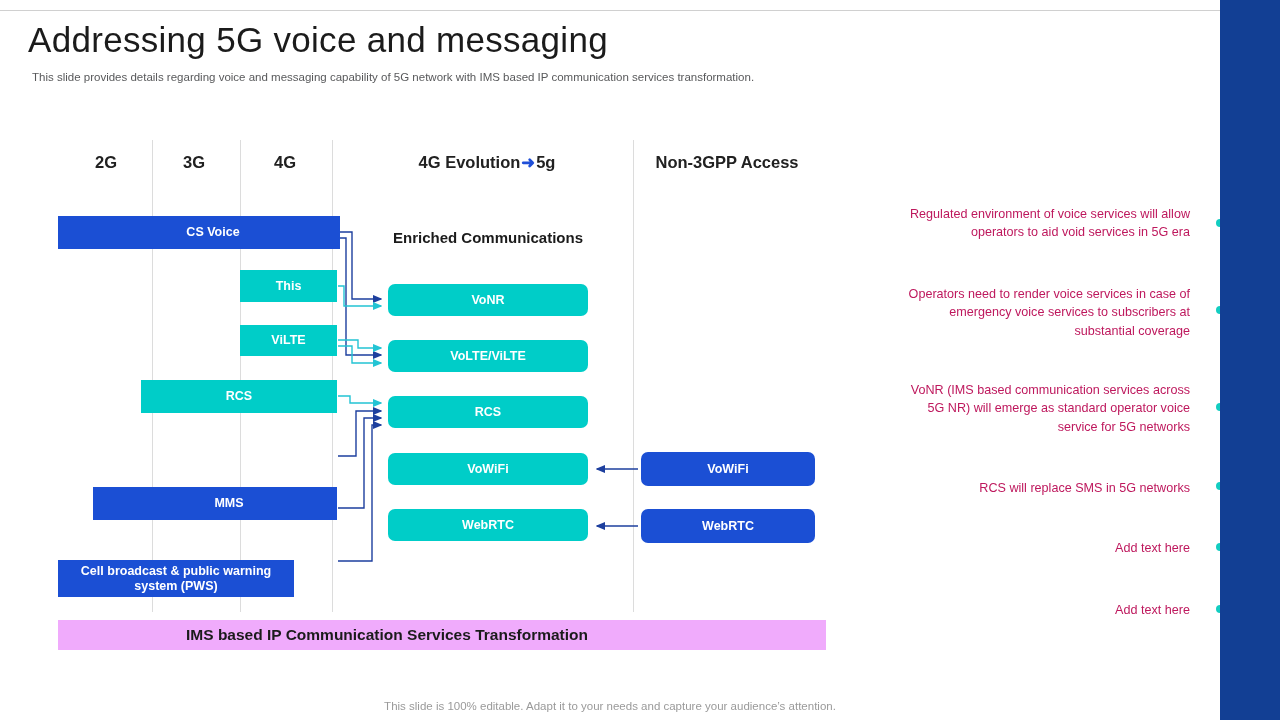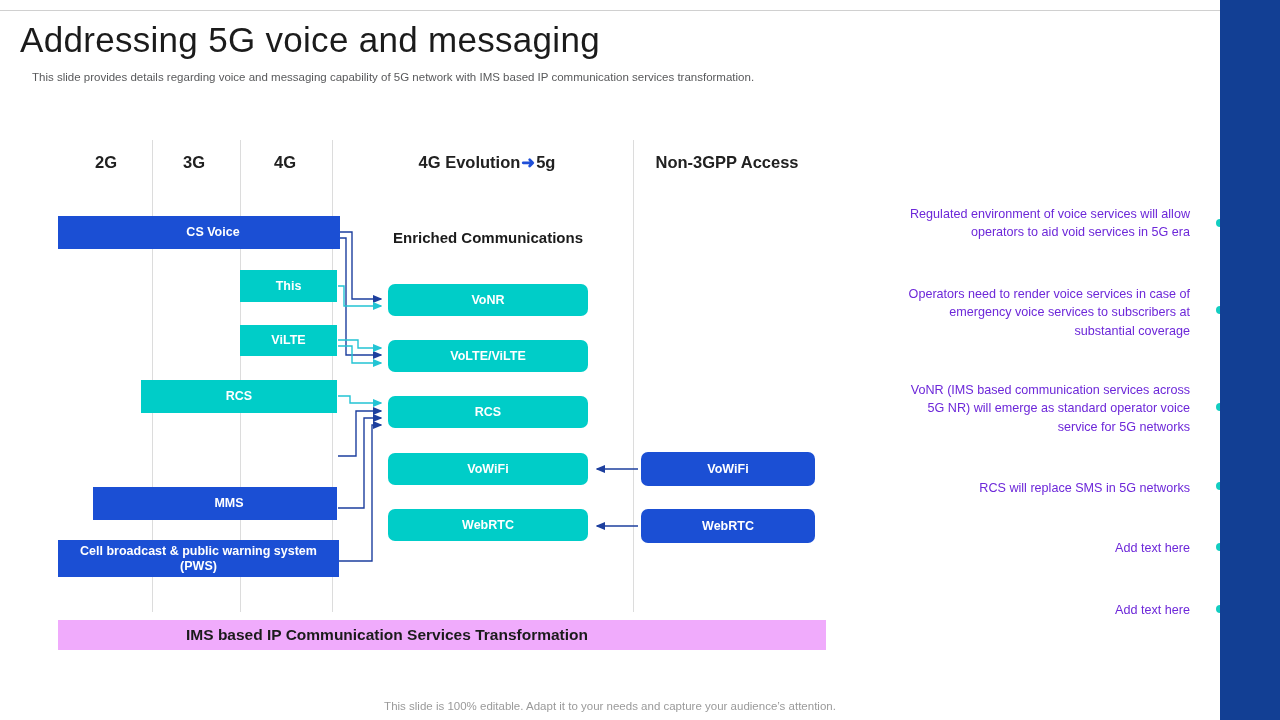--- a/index.html
+++ b/index.html
@@ -16,21 +16,21 @@
     position: absolute; left: 0; top: 10px; width: 1220px; height: 1px;
     background: #d0d0d0;
   }
 
   .right-bar {
     position: absolute; right: 0; top: 0; width: 60px; height: 720px;
     background: #123f94;
   }
 
   .title {
-    position: absolute; left: 20px; top: 20px;
+    position: absolute; left: 28px; top: 20px;
     font-size: 35px; font-weight: 400; color: #1b1b1b;
     letter-spacing: 0.3px; white-space: nowrap;
   }
   .subtitle {
     position: absolute; left: 32px; top: 71px;
     font-size: 11.5px; color: #58595b; white-space: nowrap;
   }
 
   
   .diagram { position: absolute; left: 0; top: 0; width: 900px; height: 720px; }
@@ -79,21 +79,21 @@
   .ims-banner span {
     width: 100%; text-align: center; font-size: 15.5px; font-weight: 700;
     color: #1b1b1b; padding-right: 110px;
   }
 
   svg.connectors { position: absolute; left: 0; top: 0; width: 900px; height: 720px; overflow: visible; }
 
   
   .note {
     position: absolute; right: 90px; width: 290px;
-    text-align: right; font-size: 12.6px; color: #6d28d9; line-height: 1.45;
+    text-align: right; font-size: 12.6px; color: #be185d; line-height: 1.45;
   }
   .dot {
     position: absolute; width: 8px; height: 8px; border-radius: 50%;
     background: #12cdc1; left: 1216px;
   }
 
   .footer {
     position: absolute; left: 0; top: 700px; width: 1220px;
     text-align: center; font-size: 11.5px; color: #9a9a9a;
   }
@@ -156,21 +156,21 @@
 
         <path d="M638,526 L597,526" stroke="#1d3f9e" marker-end="url(#ar-navy)"></path>
       </g>
     </svg>
 
     <div class="bar blue" style="left:58px;top:216px;width:282px;height:33px">CS Voice</div>
     <div class="bar teal" style="left:240px;top:270px;width:97px;height:32px">This</div>
     <div class="bar teal" style="left:240px;top:325px;width:97px;height:31px">ViLTE</div>
     <div class="bar teal" style="left:141px;top:380px;width:196px;height:33px">RCS</div>
     <div class="bar blue" style="left:93px;top:487px;width:244px;height:33px">MMS</div>
-    <div class="bar blue" style="left:58px;top:540px;width:281px;height:37px;padding:14px 14px">Cell broadcast &amp; public warning system (PWS)</div>
+    <div class="bar blue" style="left:58px;top:560px;width:236px;height:37px;padding:14px 14px">Cell broadcast &amp; public warning system (PWS)</div>
 
     <div class="center-cap" style="top:229px">Enriched Communications</div>
 
     <div class="pill" style="top:284px">VoNR</div>
     <div class="pill" style="top:340px">VoLTE/ViLTE</div>
     <div class="pill" style="top:396px">RCS</div>
     <div class="pill" style="top:453px">VoWiFi</div>
     <div class="pill" style="top:509px">WebRTC</div>
 
 

